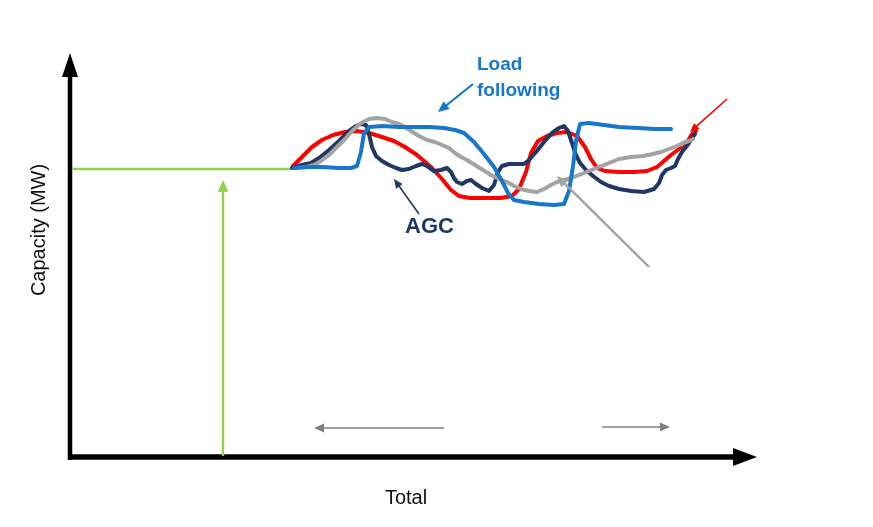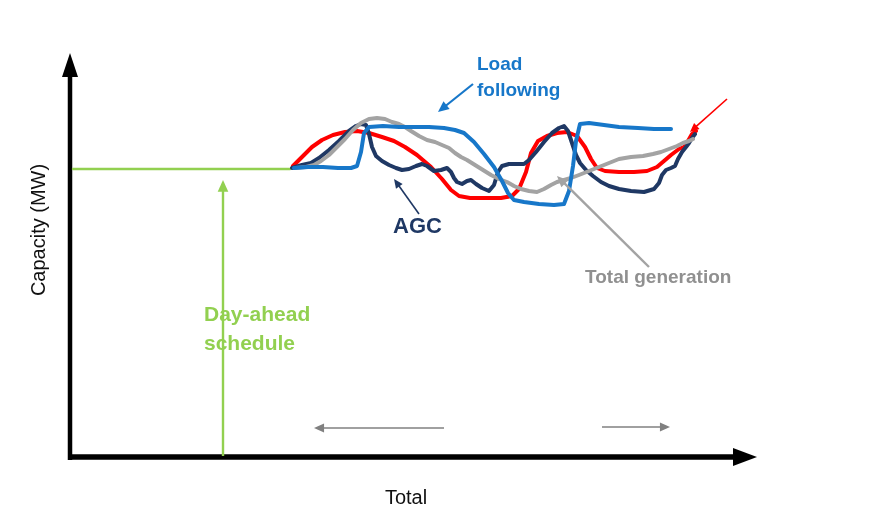--- a/index.html
+++ b/index.html
@@ -50,19 +50,16 @@
         <polygon points="557,176 568.2310419728171,180.2265466050688 561.3490341616182,187.18418087573147" fill="#A3A3A3"></polygon>
         <line x1="444" y1="428" x2="319.5" y2="428" stroke="#808080" stroke-width="1.6"></line>
         <polygon points="314,428 324.0439783434354,423.51463501634476 324.0439783434354,432.48536498365524" fill="#808080"></polygon>
         <line x1="602" y1="427" x2="664.5" y2="427" stroke="#808080" stroke-width="1.6"></line>
         <polygon points="670,427 659.9560216565646,431.48536498365524 659.9560216565646,422.51463501634476" fill="#808080"></polygon>
       </g>
   </svg>
 
   <div class="lbl lbl-load-following" style="color: rgb(23, 119, 201);">Load
 following</div>
-  <div class="lbl lbl-agc" style="color: rgb(31, 56, 100);">AGC</div>
-  <div class="lbl lbl-total-generation" style="color: rgb(144, 144, 144);">Total generation</div>
-  <div class="lbl lbl-day-ahead" style="color: rgb(146, 208, 80);">Day-ahead
-schedule</div>
+  <div class="lbl lbl-agc" style="color: rgb(31, 56, 100); margin-left: 12px;">AGC</div>
   <div class="lbl lbl-capacity">Capacity (MW)</div>
   <div class="lbl lbl-time">Total</div>
 </div>
 
 </body></html>

